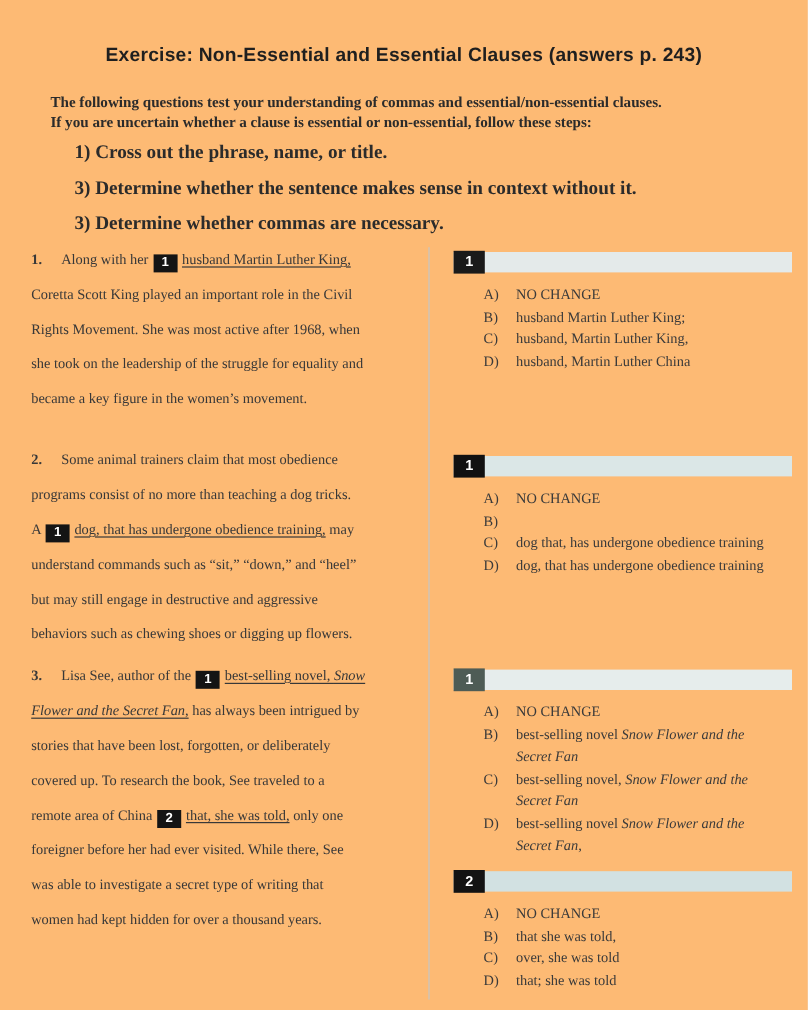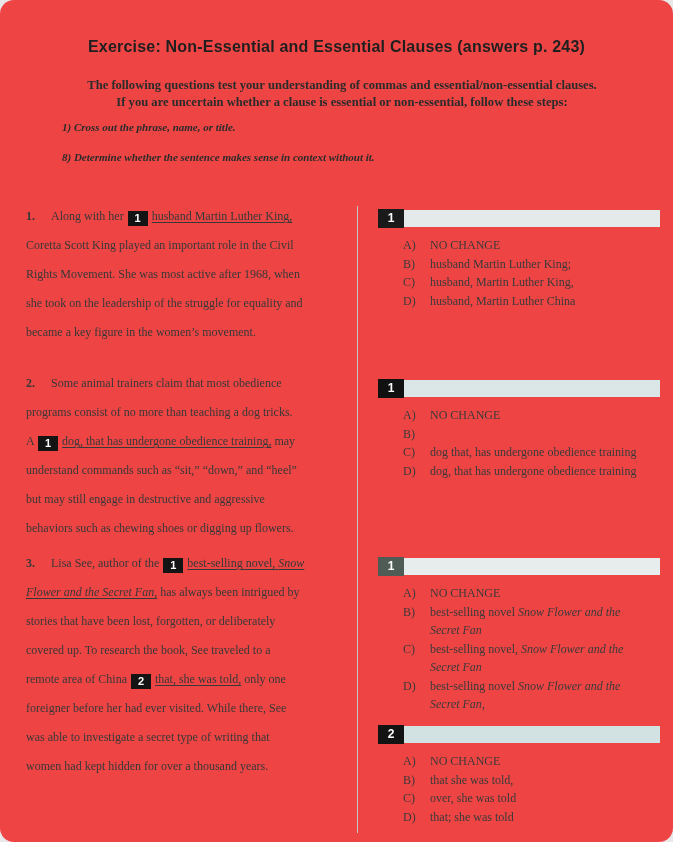--- a/index.html
+++ b/index.html
@@ -4,51 +4,48 @@
 <style>
   * { margin: 0; padding: 0; box-sizing: border-box; }
   body {
     font-family: "Liberation Serif", serif;
     background: #e8e8e8;
   }
   .page {
     position: relative;
     width: 673px;
     height: 842px;
-    background: #ef4444;
+    background: #fdba74;
     overflow: hidden;
     color: #2e2e2e;
-    border-radius: 14px;
   }
   .title {
     position: absolute;
     top: 38px; left: 0; width: 673px;
     text-align: center;
     font-family: "Liberation Sans", sans-serif;
     font-weight: bold;
     font-size: 16px;
     color: #1f1f1f;
     letter-spacing: 0.2px;
   }
   .intro {
     position: absolute;
     left: 42px; top: 77px; width: 600px;
     font-weight: bold;
     font-size: 12.6px;
     line-height: 17px;
     color: #2b2b2b;
-    text-align: center;
   }
   .steps {
     position: absolute;
     left: 62px; top: 121px; width: 560px;
     font-weight: bold;
-    font-size: 11px;
+    font-size: 16px;
     color: #2b2b2b;
-    font-style: italic;
   }
   .steps .step { margin-bottom: 16.5px; line-height: 13px; }
   .divider {
     position: absolute;
     left: 357px; top: 206px;
     width: 1px; height: 627px;
     background: #c6c6c6;
   }
   .question {
     position: absolute;
@@ -124,21 +121,22 @@
 
   <div class="title">Exercise: Non-Essential and Essential Clauses (answers p. 243)</div>
 
   <div class="intro">
     <div>The following questions test your understanding of commas and essential/non-essential clauses.</div>
     <div>If you are uncertain whether a clause is essential or non-essential, follow these steps:</div>
   </div>
 
   <div class="steps">
     <div class="step">1) Cross out the phrase, name, or title.</div>
-    <div class="step">8) Determine whether the sentence makes sense in context without it.</div>
+    <div class="step">3) Determine whether the sentence makes sense in context without it.</div>
+    <div class="step">3) Determine whether commas are necessary.</div>
   </div>
 
   <div class="divider"></div>
 
   <div class="question q1">
     <span class="qnum">1.</span><span><span>Along with her </span><span class="nbox">1</span><span> </span><span class="u">husband Martin Luther King,</span><br><span>Coretta Scott King played an important role in the Civil</span><br><span>Rights Movement. She was most active after 1968, when</span><br><span>she took on the leadership of the struggle for equality and</span><br><span>became a key figure in the women’s movement.</span></span>
   </div>
 
   <div class="question q2">
     <span class="qnum">2.</span><span><span>Some animal trainers claim that most obedience</span><br><span>programs consist of no more than teaching a dog tricks.</span><br><span>A </span><span class="nbox">1</span><span> </span><span class="u">dog, that has undergone obedience training,</span><span> may</span><br><span>understand commands such as “sit,” “down,” and “heel”</span><br><span>but may still engage in destructive and aggressive</span><br><span>behaviors such as chewing shoes or digging up flowers.</span></span>

